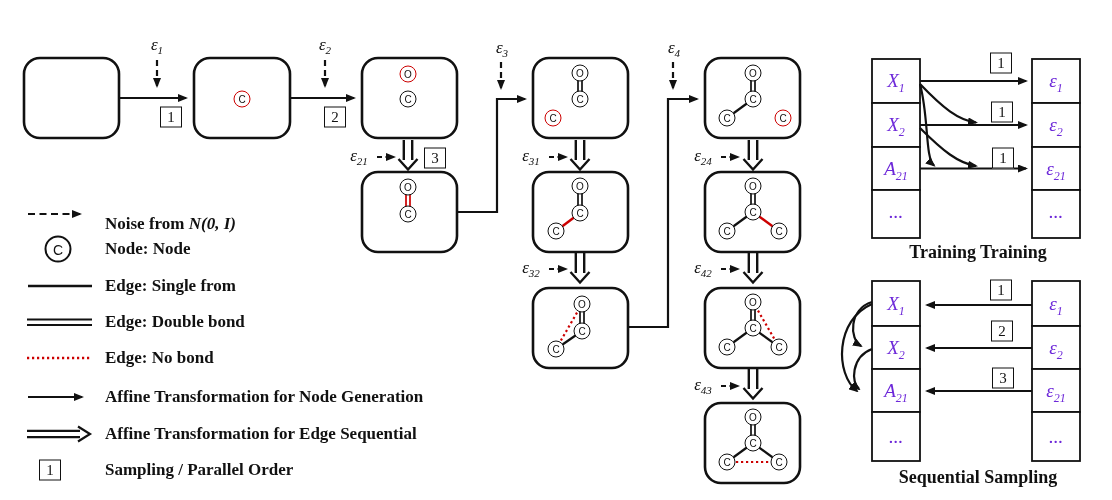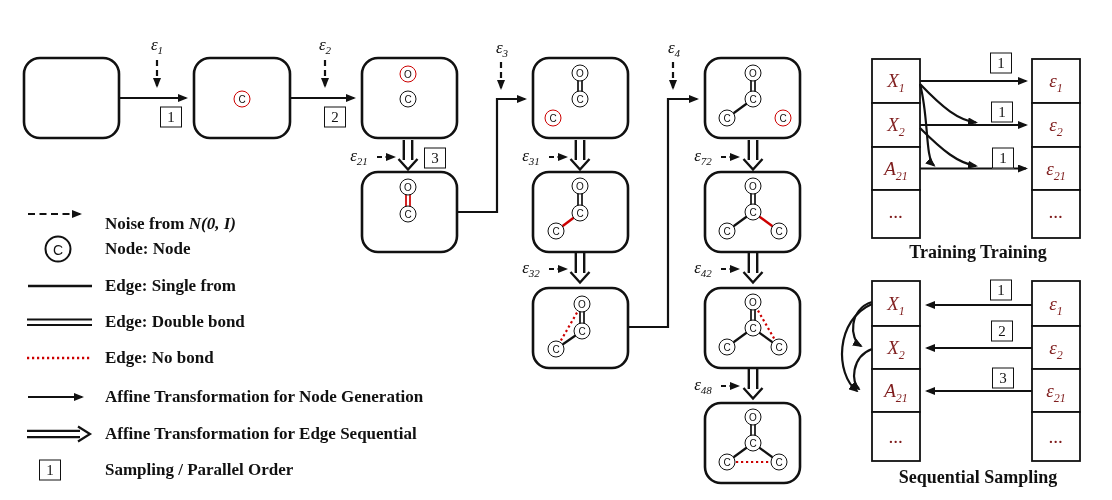--- a/index.html
+++ b/index.html
@@ -16,21 +16,21 @@
         display:flex;align-items:center;justify-content:center;
         font:14px "Liberation Sans",sans-serif;color:#111;}
   .mlabel{position:absolute;transform:translate(-50%,-50%);
         font:italic 17px "Liberation Serif",serif;color:#111;white-space:nowrap;}
   .mlabel sub{font-size:11px;font-style:italic;line-height:0;}
   .badge{position:absolute;transform:translate(-50%,-50%);min-width:22px;height:21px;
         box-sizing:border-box;padding:0 3px;border:1.7px solid #111;background:#fff;
         display:flex;align-items:center;justify-content:center;
         font:15px "Liberation Serif",serif;color:#111;}
   .cell-label{position:absolute;transform:translate(-50%,-50%);
-        font:italic 19px "Liberation Serif",serif;color:#7f1d1d;white-space:nowrap;}
+        font:italic 19px "Liberation Serif",serif;color:#6d28d9;white-space:nowrap;}
   .cell-label sub{font-size:12px;line-height:0;}
   .panel-title{position:absolute;transform:translate(-50%,-50%);
         font:bold 18px "Liberation Serif",serif;color:#111;white-space:nowrap;}
   .legend-label{position:absolute;transform:translateY(-50%);
         font:bold 17px "Liberation Serif",serif;color:#111;white-space:nowrap;}
   .legend-label .math{font-style:italic;}
 </style>
 </head>
 <body>
 
@@ -175,23 +175,23 @@
   </svg>
 
   <div class="mlabel" style="left:157px;top:45px"><span>ε</span><sub>1</sub></div>
   <div class="mlabel" style="left:325px;top:45px"><span>ε</span><sub>2</sub></div>
   <div class="mlabel" style="left:502px;top:48px"><span>ε</span><sub>3</sub></div>
   <div class="mlabel" style="left:674px;top:48px"><span>ε</span><sub>4</sub></div>
 
   <div class="mlabel" style="left:359px;top:156px"><span>ε</span><sub>21</sub></div>
   <div class="mlabel" style="left:531px;top:156px"><span>ε</span><sub>31</sub></div>
   <div class="mlabel" style="left:531px;top:268px"><span>ε</span><sub>32</sub></div>
-  <div class="mlabel" style="left:703px;top:156px"><span>ε</span><sub>72</sub></div>
+  <div class="mlabel" style="left:703px;top:156px"><span>ε</span><sub>24</sub></div>
   <div class="mlabel" style="left:703px;top:268px"><span>ε</span><sub>42</sub></div>
-  <div class="mlabel" style="left:703px;top:385px"><span>ε</span><sub>48</sub></div>
+  <div class="mlabel" style="left:703px;top:385px"><span>ε</span><sub>43</sub></div>
 
   <div class="badge" style="left:171px;top:117px">1</div>
   <div class="badge" style="left:335px;top:117px">2</div>
   <div class="badge" style="left:435px;top:158px">3</div>
 
   <div class="atom new" style="left:242px;top:99px">C</div>
   <div class="atom new" style="left:408px;top:74px">O</div>
   <div class="atom" style="left:408px;top:99px">C</div>
   <div class="atom" style="left:408px;top:187px">O</div>
   <div class="atom" style="left:408px;top:214px">C</div>

